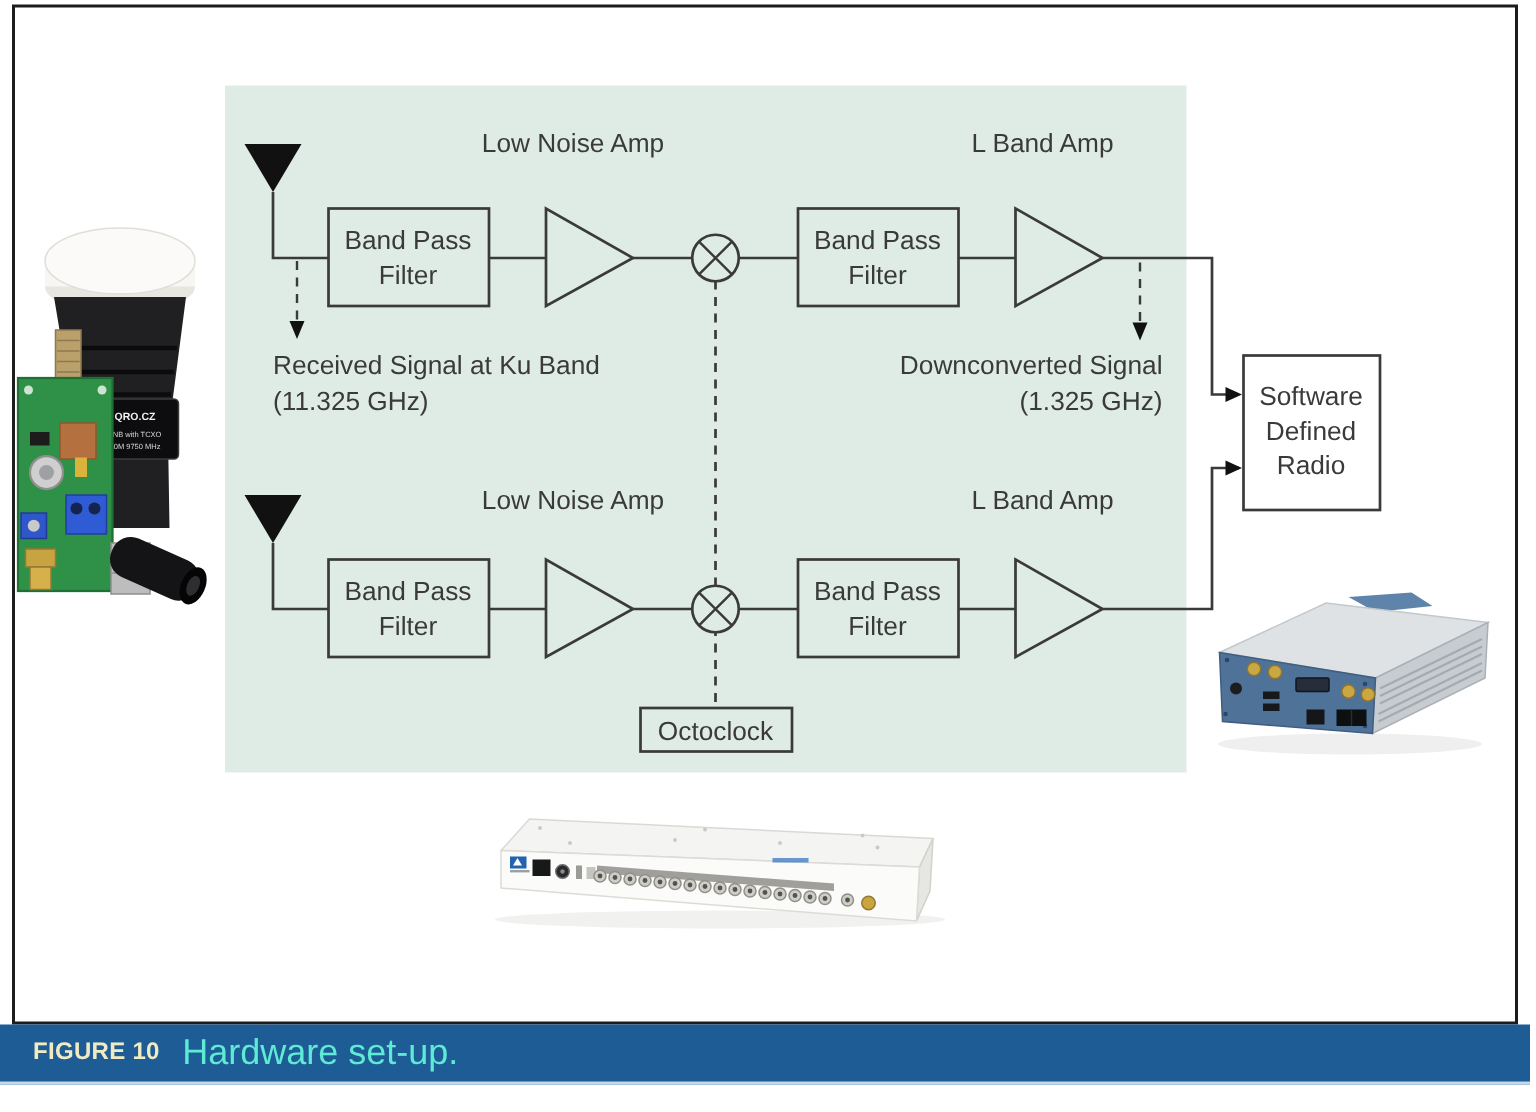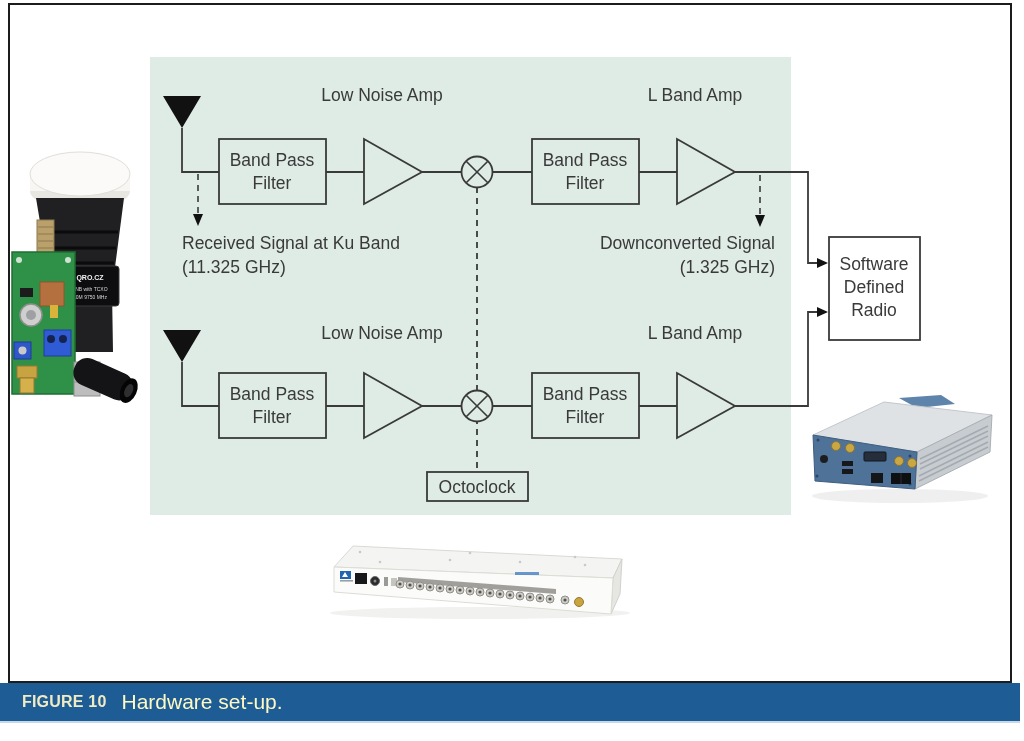--- a/index.html
+++ b/index.html
@@ -10,21 +10,21 @@
   .fig-svg{position:absolute;left:0;top:0;width:1024px;height:683px;}
   svg text{font-family:"Liberation Sans","DejaVu Sans",sans-serif;fill:#3a3a3a;}
   .dt{font-size:17.5px;}
   .lnb-lab-b{font-size:7px;font-weight:bold;fill:#f2f2f2;}
   .lnb-lab-s{font-size:5px;fill:#d9d9d9;}
   .caption-bar{position:absolute;left:0;top:683px;width:1020px;height:40px;
                background:#1d5c95;display:flex;align-items:center;
                border-bottom:2px solid #c7d8ea;box-sizing:border-box;}
   .fig-label{color:#f1ebc4;font-weight:bold;font-size:16px;margin-left:22px;
              letter-spacing:0.2px;white-space:nowrap;}
-  .fig-text{color:#fef9c3;font-size:21px;margin-left:15px;white-space:nowrap;}
+  .fig-text{color:#5eead4;font-size:24px;margin-left:15px;white-space:nowrap;}
 </style>
 </head>
 <body>
 
 <div class="page">
   <div class="frame"></div>
 
   <svg class="fig-svg" viewBox="0 0 1024 683">
 
     <rect x="150" y="57" width="641" height="458" fill="#dfece5"></rect>

